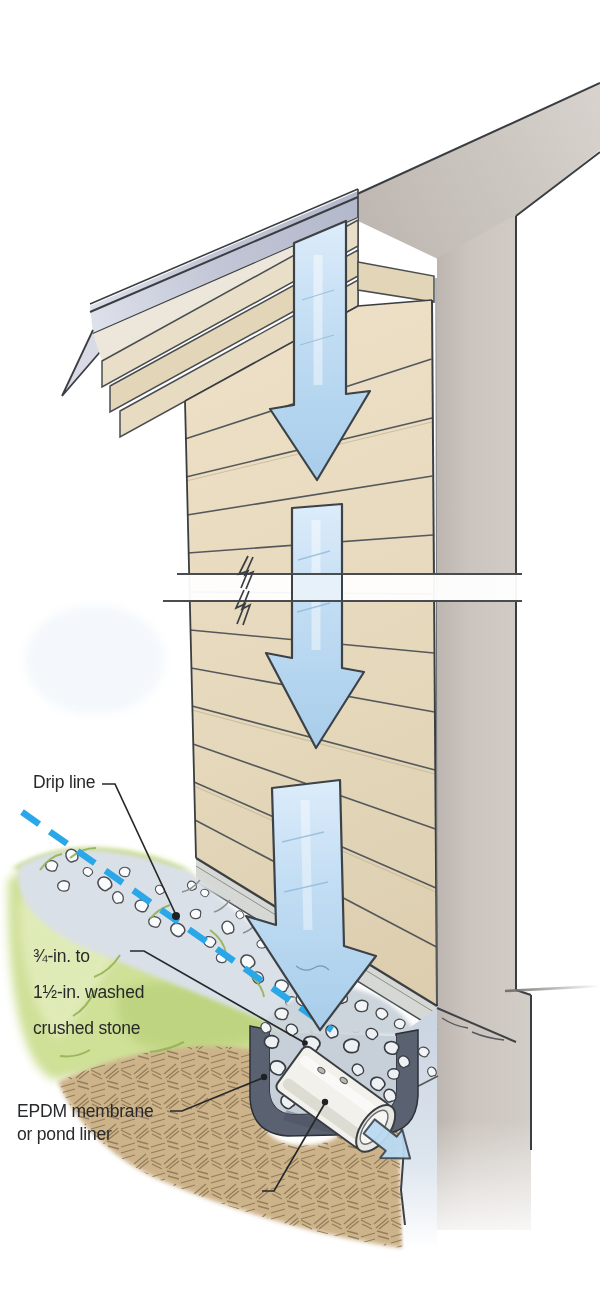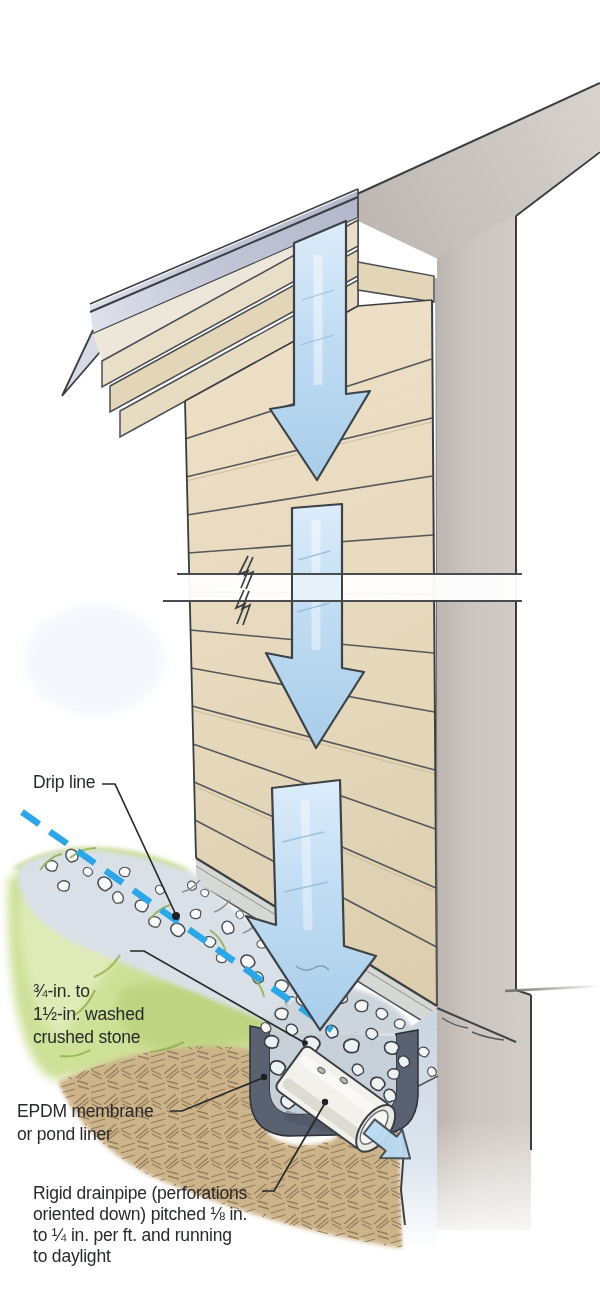--- a/index.html
+++ b/index.html
@@ -1,21 +1,21 @@
 <!DOCTYPE html>
 <html><head>
 <meta charset="utf-8">
 <style>
   html,body{margin:0;padding:0;background:#fff;}
   .stage{position:relative;width:600px;height:1292px;background:#ffffff;overflow:hidden;
          font-family:"Liberation Sans", sans-serif;}
   .stage svg{position:absolute;left:0;top:0;}
   .callout{position:absolute;color:#27292b;font-size:17.5px;letter-spacing:-0.2px;
            white-space:pre-line;z-index:5;}
-  .lh27{line-height:23px;margin-top:42px;} .lh24{line-height:24px;} .lh23{line-height:23px;} .lh21{line-height:21px;}
+  .lh27{line-height:36px;} .lh24{line-height:24px;} .lh23{line-height:23px;} .lh21{line-height:21px;}
 </style>
 </head>
 <body>
 
 <div class="stage">
 <svg width="600" height="1292" viewBox="0 0 600 1292">
   <defs>
     <filter id="soft" x="-40%" y="-40%" width="180%" height="180%">
           <feGaussianBlur stdDeviation="5"></feGaussianBlur>
         </filter>
@@ -279,17 +279,13 @@
     <circle cx="325" cy="1102" r="3.2"></circle>
   </g>
 </svg>
 
   <div class="callout lh24" style="left:33px; top:770px;">Drip line</div>
   <div class="callout lh27" style="left:33px; top:938px;">¾-in. to
 1½-in. washed
 crushed stone</div>
   <div class="callout lh23" style="left:17px; top:1100px;">EPDM membrane
 or pond liner</div>
-  <div class="callout lh21" style="left:33px; top:1183px; width:240px;">Rigid drainpipe (perforations
-oriented down) pitched ⅛ in.
-to ¼ in. per ft. and running
-to daylight</div>
 </div>
 
 </body></html>

